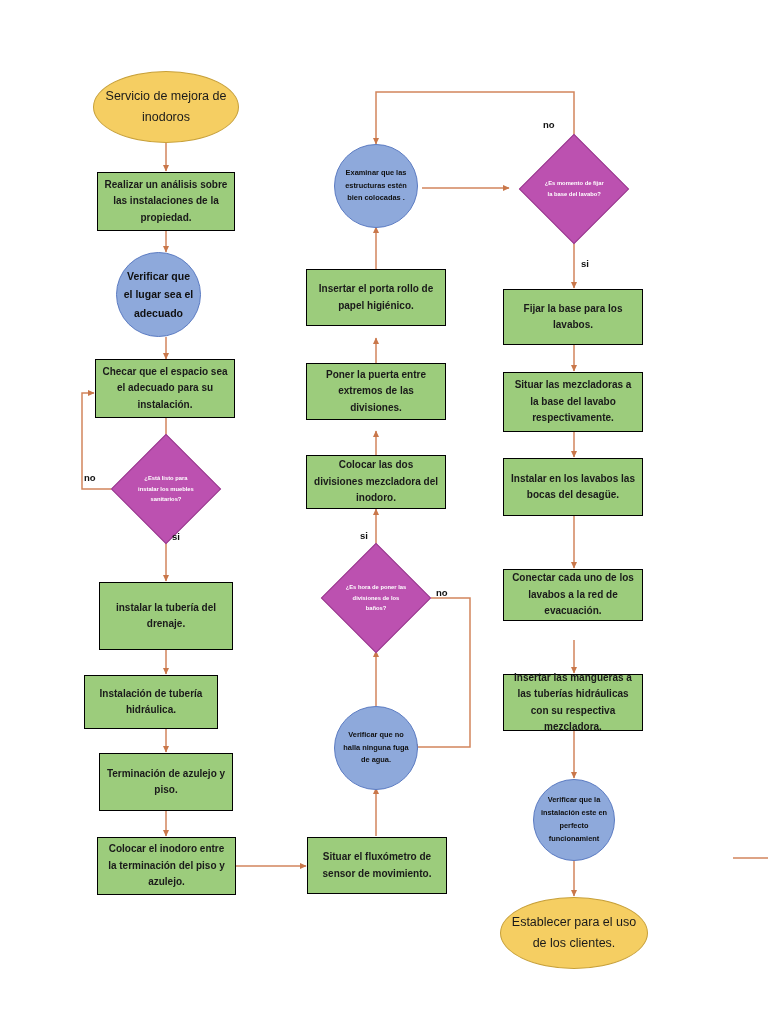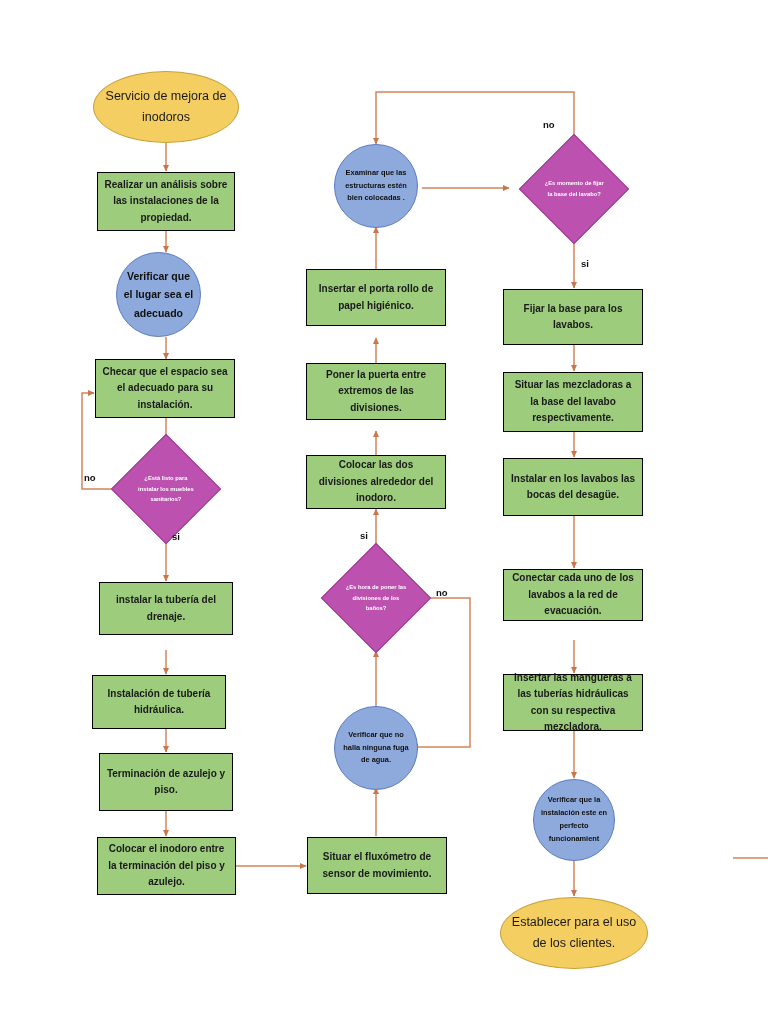--- a/index.html
+++ b/index.html
@@ -93,25 +93,25 @@
   <div class="node proc" style="left:95px;top:359px;width:140px;height:59px;">
     <span class="txt">Checar que el espacio sea el adecuado para su instalación.</span>
   </div>
 
   <div class="node dec" style="left:127px;top:450px;width:78px;height:78px;">
     <span class="txt">¿Está listo para instalar los muebles sanitarios?</span>
   </div>
   <div class="elabel" style="left:84px;top:472px;">no</div>
   <div class="elabel" style="left:172px;top:531px;">si</div>
 
-  <div class="node proc" style="left:99px;top:582px;width:134px;height:53px;">
+  <div class="node proc" style="left:99px;top:582px;width:134px;height:68px;">
     <span class="txt">instalar la tubería del drenaje.</span>
   </div>
 
-  <div class="node proc" style="left:92px;top:675px;width:134px;height:54px;">
+  <div class="node proc" style="left:84px;top:675px;width:134px;height:54px;">
     <span class="txt">Instalación de tubería hidráulica.</span>
   </div>
 
   <div class="node proc" style="left:99px;top:753px;width:134px;height:58px;">
     <span class="txt">Terminación de azulejo y piso.</span>
   </div>
 
   <div class="node proc" style="left:97px;top:837px;width:139px;height:58px;">
     <span class="txt">Colocar el inodoro entre la terminación del piso y azulejo.</span>
   </div>
@@ -122,21 +122,21 @@
 
   <div class="node proc" style="left:306px;top:269px;width:140px;height:57px;">
     <span class="txt">Insertar el porta rollo de papel higiénico.</span>
   </div>
 
   <div class="node proc" style="left:306px;top:363px;width:140px;height:57px;">
     <span class="txt">Poner la puerta entre extremos de las divisiones.</span>
   </div>
 
   <div class="node proc" style="left:306px;top:455px;width:140px;height:54px;">
-    <span class="txt">Colocar las dos divisiones alrededor del inodoro.</span>
+    <span class="txt">Colocar las dos divisiones mezcladora del inodoro.</span>
   </div>
 
   <div class="elabel" style="left:360px;top:530px;">si</div>
 
   <div class="node dec" style="left:337px;top:559px;width:78px;height:78px;">
     <span class="txt">¿Es hora de poner las divisiones de los baños?</span>
   </div>
   <div class="elabel" style="left:436px;top:587px;">no</div>
 
   <div class="node circ" style="left:334px;top:706px;width:84px;height:84px;">

